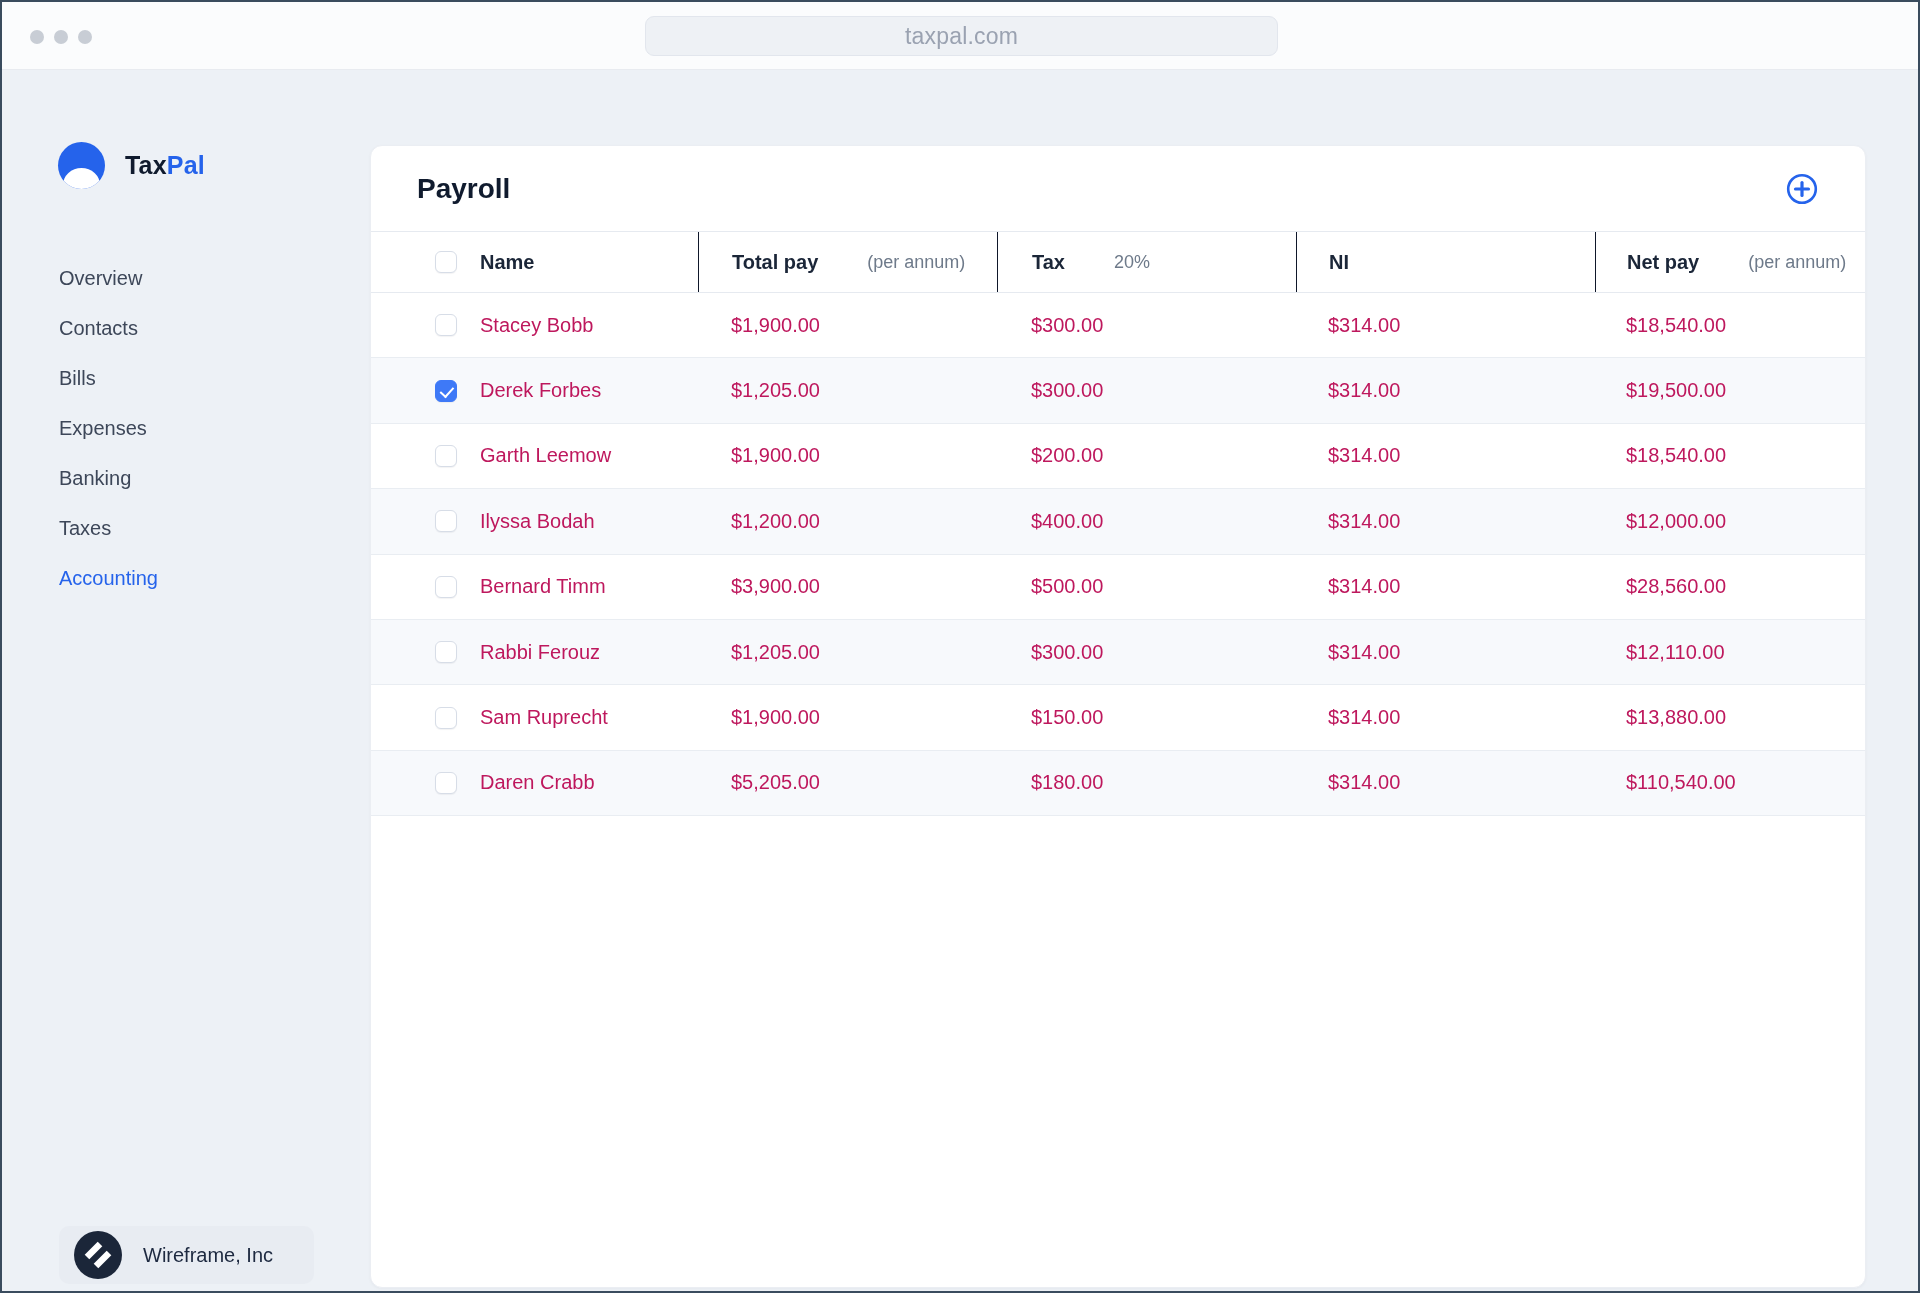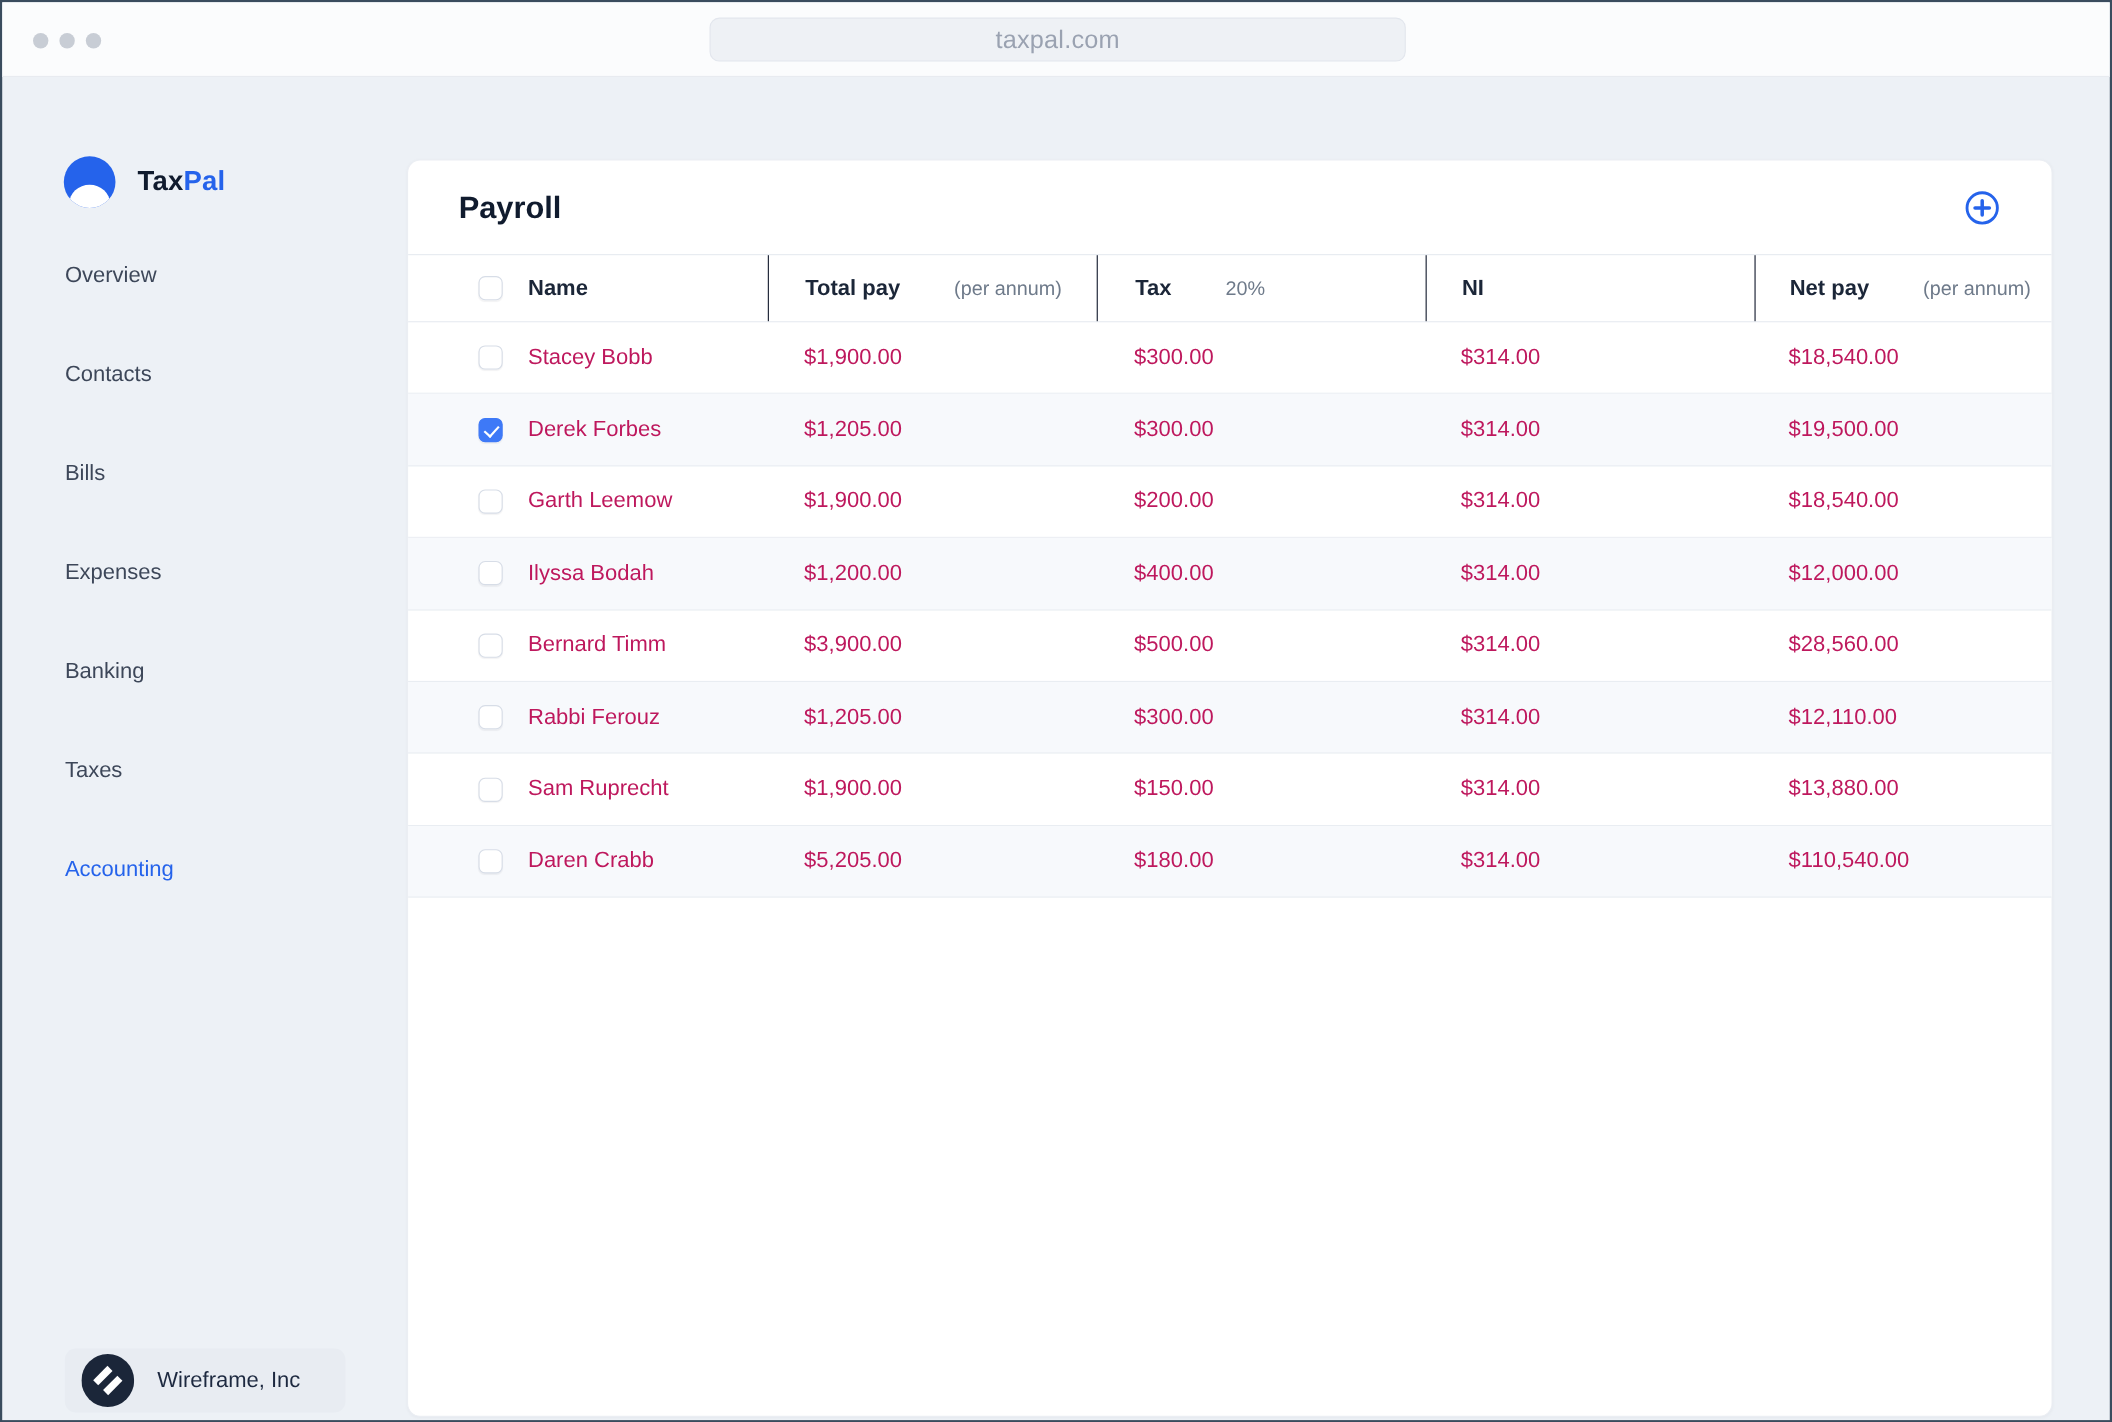--- a/index.html
+++ b/index.html
@@ -33,21 +33,21 @@
     width:47px; height:47px; border-radius:50%; background:#2563eb;
     position:relative; overflow:hidden;
   }
   .logo-circle::after {
     content:""; position:absolute; left:5px; width:37px; height:34px; bottom:-13px;
     background:#ffffff; border-radius:50%;
   }
   .brand-text { font-size:25px; font-weight:700; color:#101b2e; letter-spacing:.2px; }
   .brand-text .accent { color:#2563eb; }
 
-  .nav { position:absolute; left:57px; top:236px; display:flex; flex-direction:column;gap:40px; }
+  .nav { position:absolute; left:57px; top:264px; display:flex; flex-direction:column; }
   .nav-item {
     display:block; font-size:20px; line-height:24px; height:24px; margin-bottom:26px;
     color:#3d4759; text-decoration:none; cursor:pointer; width:250px;
   }
   .nav-item.active { color:#2563eb; }
 
   .company-badge {
     position:absolute; left:57px; top:1224px; width:255px; height:58px;
     background:#e8ecf2; border-radius:10px;
     display:flex; align-items:center; gap:21px; padding-left:15px; cursor:pointer;

